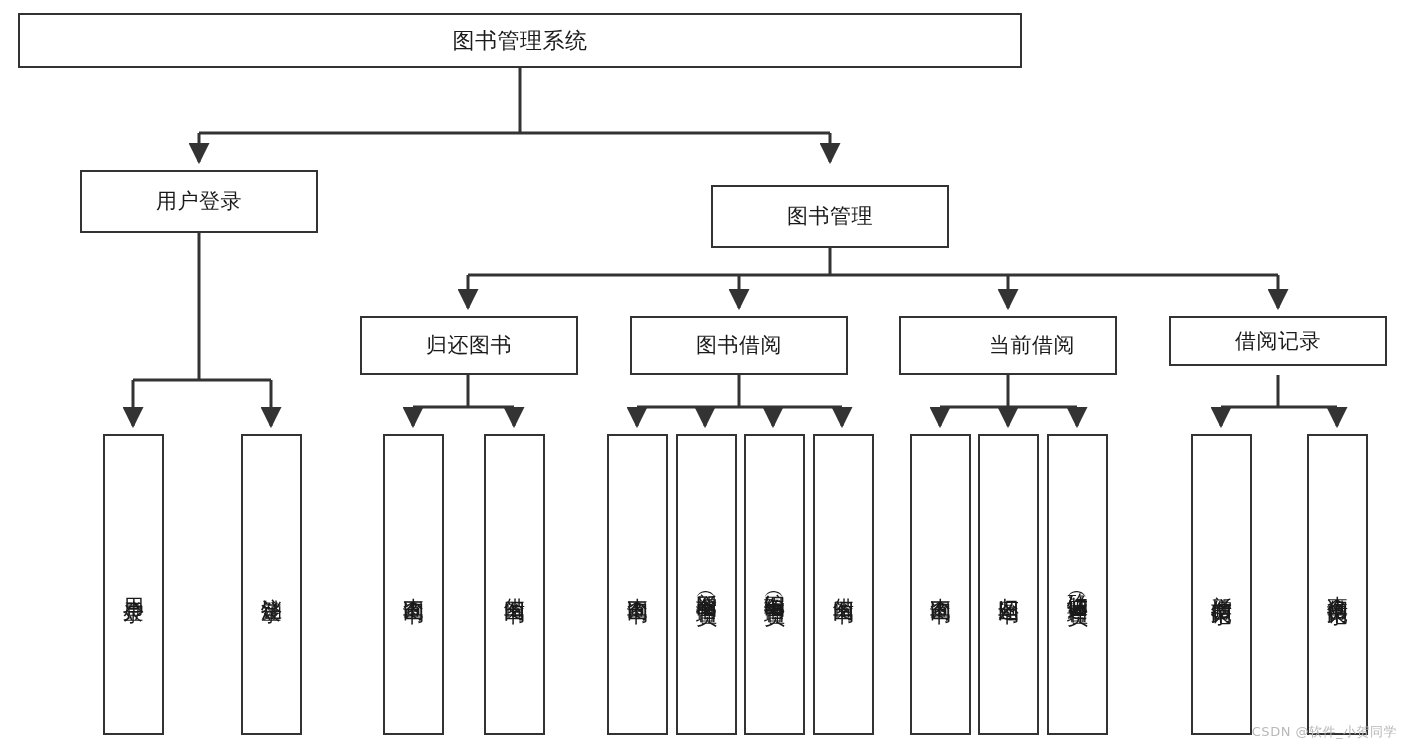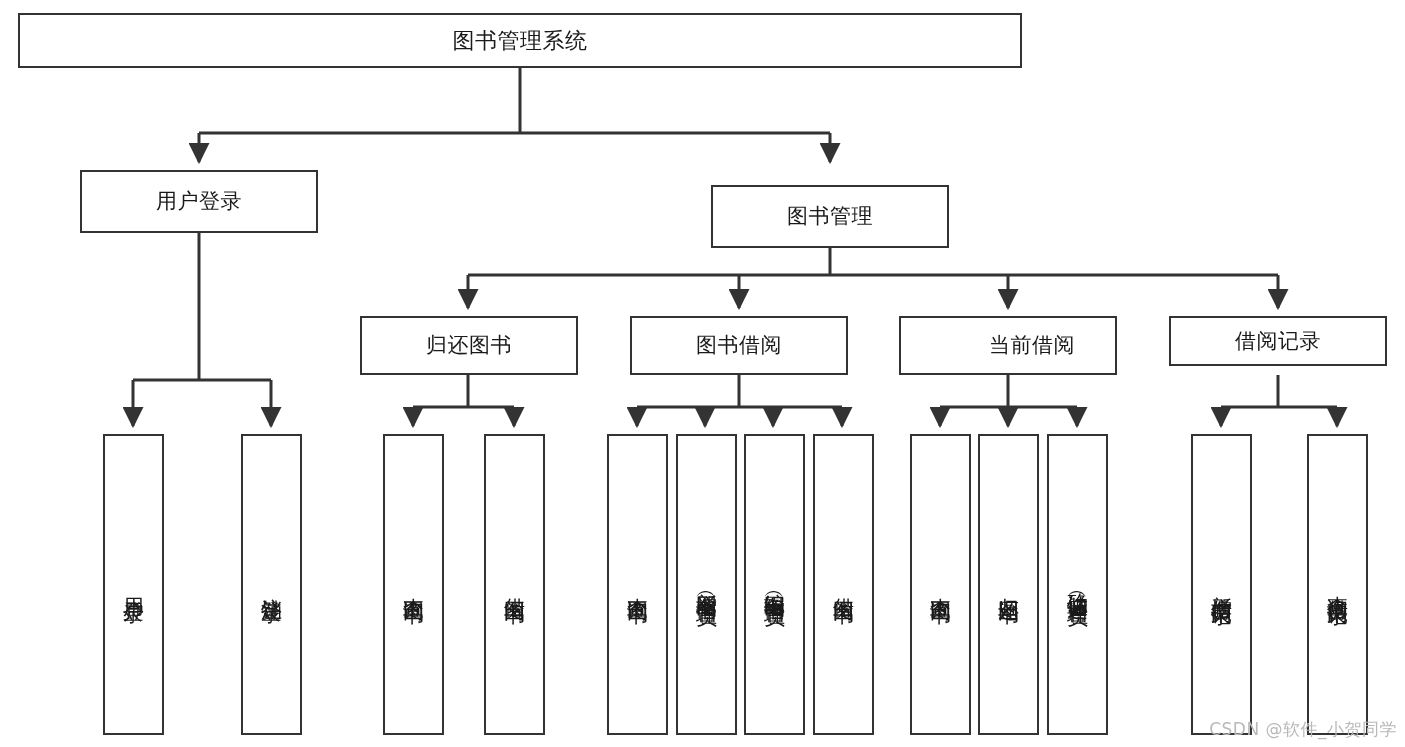--- a/index.html
+++ b/index.html
@@ -60,21 +60,21 @@
     text-orientation: upright;
     font-size: 21px;
     line-height: 1.05;
     letter-spacing: 2px;
     white-space: nowrap;
   }
   .watermark {
     position: absolute;
     right: 8px;
     bottom: 6px;
-    font-size: 17px;
+    font-size: 13px;
     color: #b9b9b9;
     white-space: nowrap;
     letter-spacing: 0.5px;
   }
 </style>
 </head>
 <body>
 
 <div id="canvas">
 

